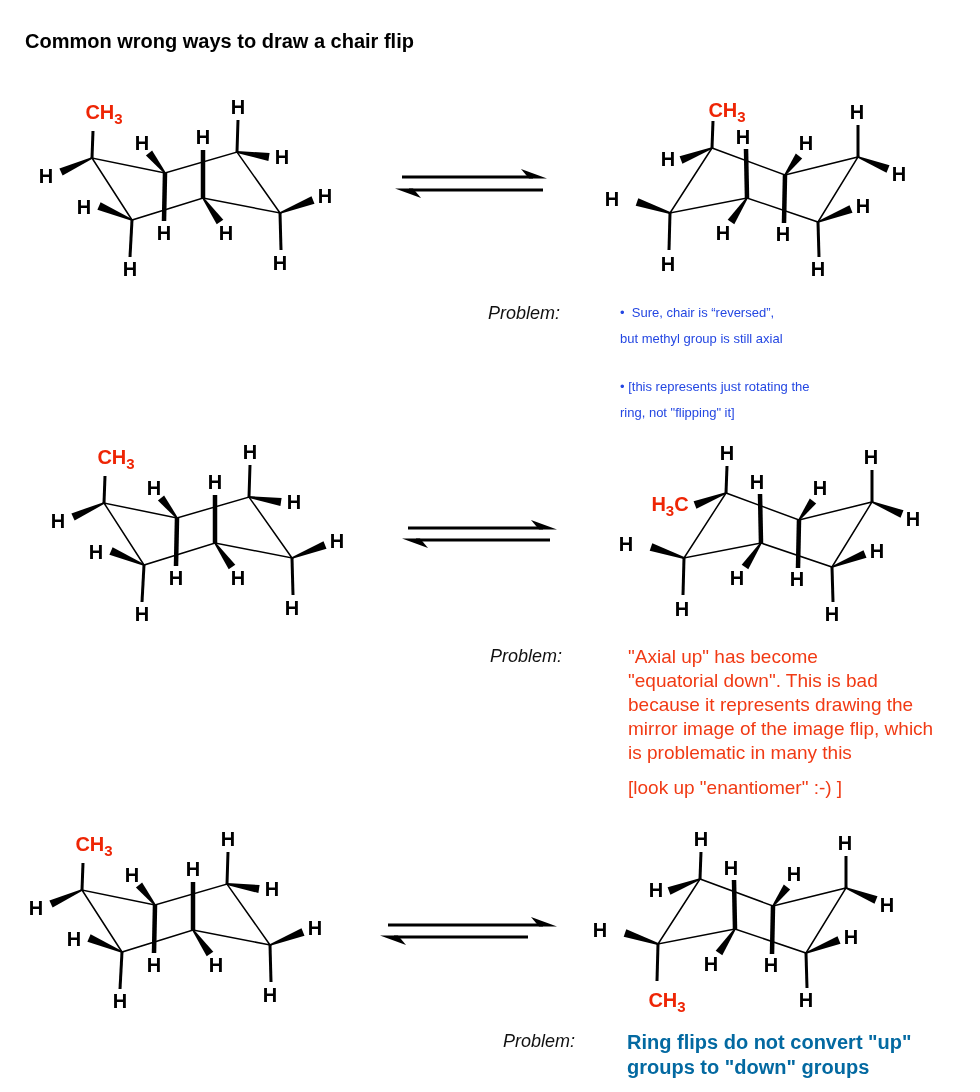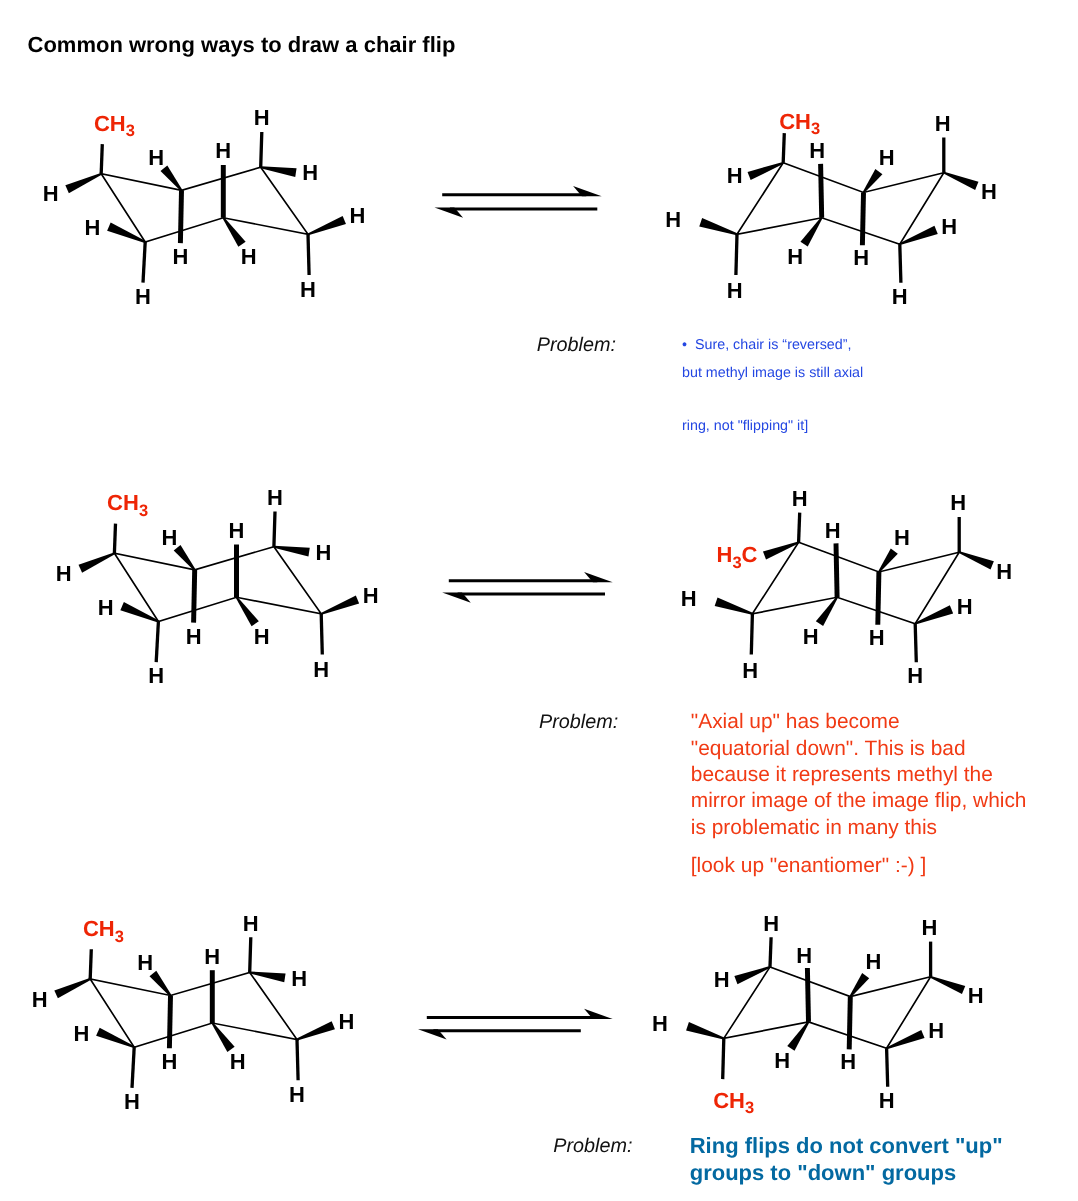--- a/index.html
+++ b/index.html
@@ -206,31 +206,32 @@
       </g>
     </svg>
 
   <div class="plabel" style="left:488px;top:303px;">Problem:</div>
   <div class="plabel" style="left:490px;top:646px;">Problem:</div>
   <div class="plabel" style="left:503px;top:1031px;">Problem:</div>
 
   <div class="ptext" id="ptext-0" style="left: 620px; top: 300px; font-size: 13px; line-height: 26px; color: rgb(36, 71, 226); font-weight: normal;">
       <div class="para" style="margin-bottom: 22px;">
         <div class="line">•  Sure, chair is “reversed”,</div>
-        <div class="line">but methyl image is still axial</div>
+        <div class="line">but methyl group is still axial</div>
       </div>
       <div class="para">
+        <div class="line">• [this represents just rotating the</div>
         <div class="line">ring, not "flipping" it]</div>
       </div>
     </div>
   <div class="ptext" id="ptext-1" style="left: 628px; top: 645px; font-size: 19px; line-height: 24px; color: rgb(241, 58, 20); font-weight: normal;">
       <div class="para" style="margin-bottom: 11px;">
         <div class="line">"Axial up" has become</div>
         <div class="line">"equatorial down". This is bad</div>
-        <div class="line">because it represents methyl the</div>
+        <div class="line">because it represents drawing the</div>
         <div class="line">mirror image of the image flip, which</div>
         <div class="line">is problematic in many this</div>
       </div>
       <div class="para">
         <div class="line">[look up "enantiomer" :-) ]</div>
       </div>
     </div>
   <div class="ptext" id="ptext-2" style="left: 627px; top: 1030px; font-size: 20px; line-height: 25px; color: #0369a1; font-weight: bold;">
       <div class="para">
         <div class="line">Ring flips do not convert "up"</div>

